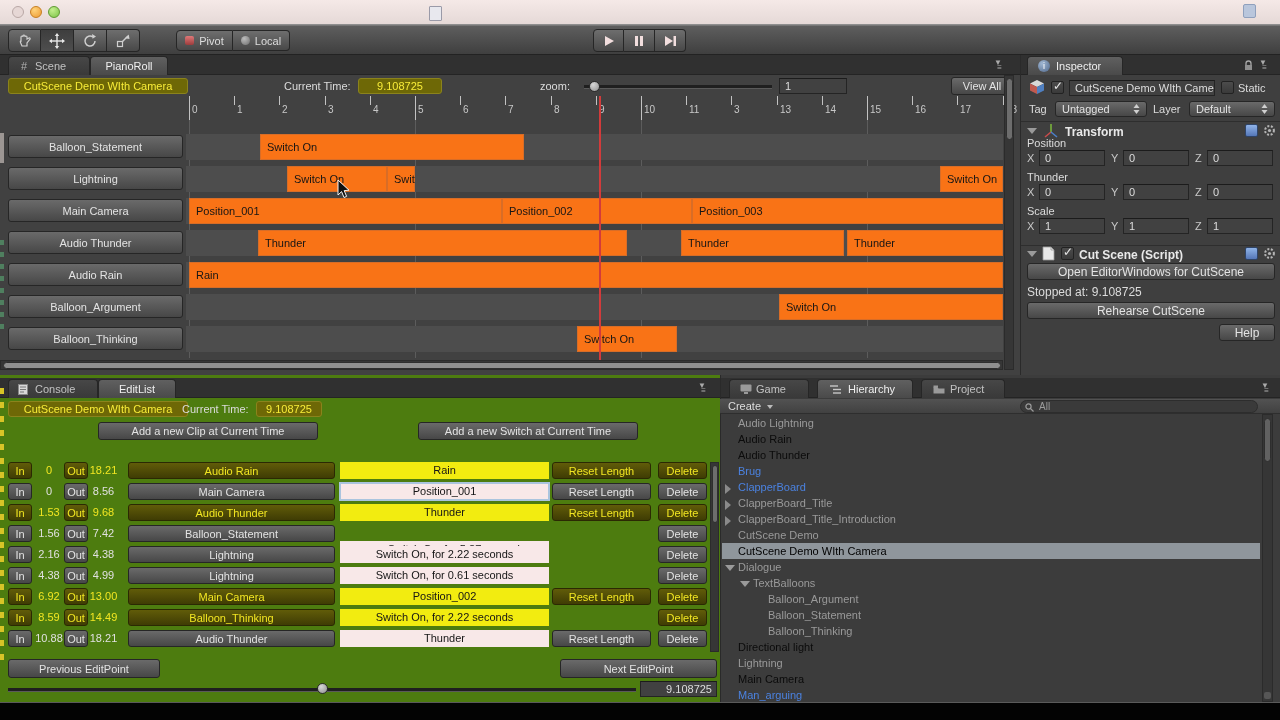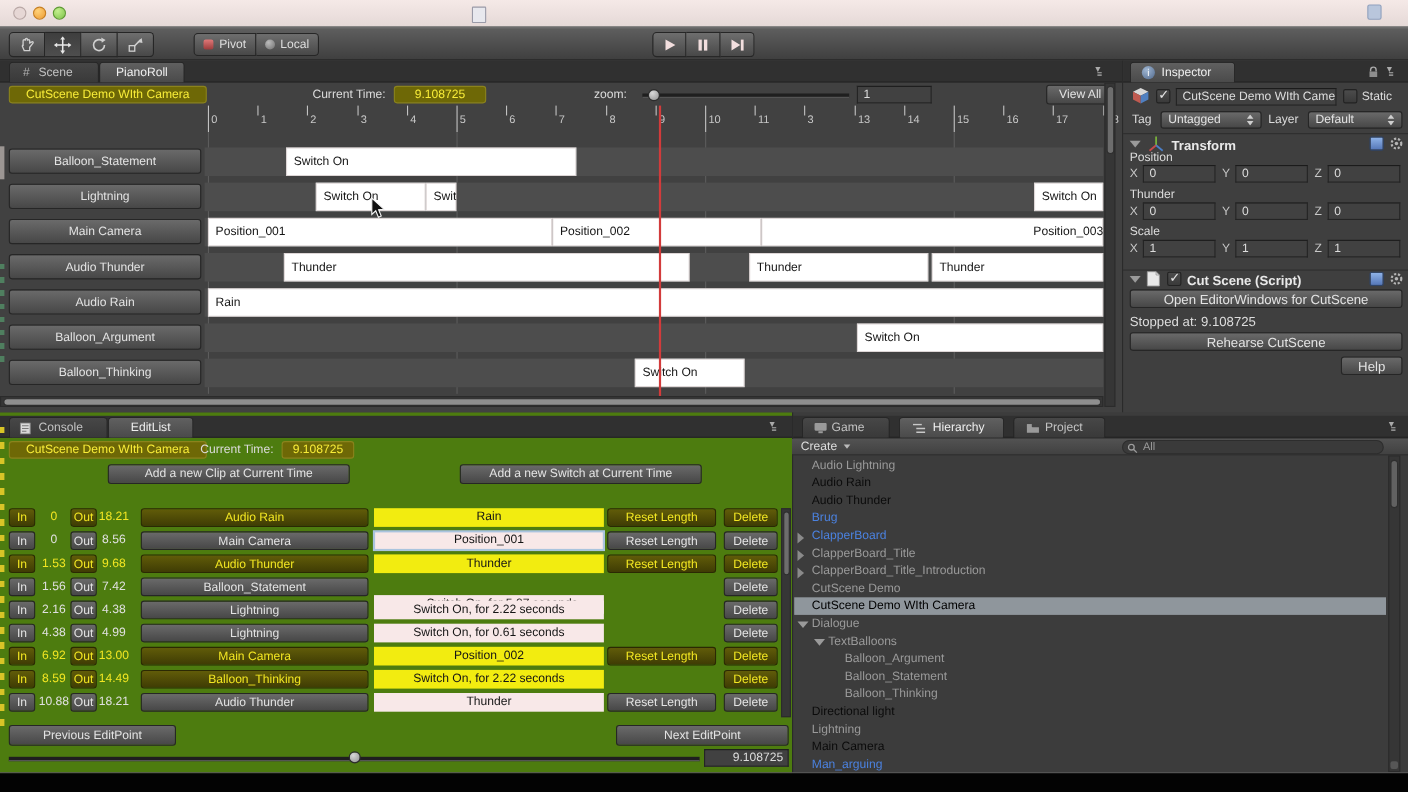--- a/index.html
+++ b/index.html
@@ -43,21 +43,21 @@
   .lbl{position:absolute;color:#dcdcdc;white-space:nowrap;}
   .field{position:absolute;background:#414141;border:1px solid #242424;border-top-color:#1b1b1b;
     box-sizing:border-box;color:#ddd;padding-left:5px;overflow:hidden;white-space:nowrap;}
 
   
   #timeline-panel{left:0;top:55px;width:1020px;height:320px;background:#414141;}
   .tick{position:absolute;width:1px;background:#c2c2c2;}
   .ticklbl{position:absolute;color:#c8c8c8;font-size:10px;}
   .gridline{position:absolute;width:1px;background:#5c5c5c;}
   .lane{position:absolute;height:26px;background:#4d4d4d;}
-  .clip{position:absolute;height:26px;line-height:26px;background:#ffffff;color:#151515;
+  .clip{position:absolute;height:26px;line-height:26px;background:#f97316;color:#151515;
     overflow:hidden;white-space:nowrap;padding-left:7px;box-sizing:border-box;box-shadow:inset 0 0 0 1px rgba(120,90,90,.25);}
   .trackbtn{position:absolute;left:8px;width:175px;height:23px;line-height:22px;}
   #playhead{position:absolute;width:2px;background:#d23b3b;}
   .sbtrack{position:absolute;background:#363636;border:1px solid #2b2b2b;box-sizing:border-box;}
   .sbthumb{position:absolute;background:#8f8f8f;border:1px solid #2e2e2e;border-radius:4px;box-sizing:border-box;}
   .slider-track{position:absolute;height:3px;background:#1f1f1f;border-bottom:1px solid #5a5a5a;}
   .slider-thumb{position:absolute;width:11px;height:11px;border-radius:50%;
     background:radial-gradient(circle at 35% 30%,#d8d8d8,#8f8f8f);border:1px solid #2c2c2c;box-sizing:border-box;}
 
   
@@ -252,21 +252,21 @@
         <div class="clip" style="left: 260px; top: 79px; width: 264px;">Switch On</div>
         <div class="lane" style="left: 186px; top: 111px; width: 817px;"></div>
         <div class="btn trackbtn" style="top: 112px;">Lightning</div>
         <div class="clip" style="left: 287px; top: 111px; width: 100px;">Switch On</div>
         <div class="clip" style="left: 387px; top: 111px; width: 28px;">Switch On</div>
         <div class="clip" style="left: 940px; top: 111px; width: 63px;">Switch On</div>
         <div class="lane" style="left: 186px; top: 143px; width: 817px;"></div>
         <div class="btn trackbtn" style="top: 144px;">Main Camera</div>
         <div class="clip" style="left: 189px; top: 143px; width: 313px;">Position_001</div>
         <div class="clip" style="left: 502px; top: 143px; width: 190px;">Position_002</div>
-        <div class="clip" style="left: 692px; top: 143px; width: 311px; text-align: right;">Position_003</div>
+        <div class="clip" style="left: 692px; top: 143px; width: 311px;">Position_003</div>
         <div class="lane" style="left: 186px; top: 175px; width: 817px;"></div>
         <div class="btn trackbtn" style="top: 176px;">Audio Thunder</div>
         <div class="clip" style="left: 258px; top: 175px; width: 369px;">Thunder</div>
         <div class="clip" style="left: 681px; top: 175px; width: 163px;">Thunder</div>
         <div class="clip" style="left: 847px; top: 175px; width: 156px;">Thunder</div>
         <div class="lane" style="left: 186px; top: 207px; width: 817px;"></div>
         <div class="btn trackbtn" style="top: 208px;">Audio Rain</div>
         <div class="clip" style="left: 189px; top: 207px; width: 814px;">Rain</div>
         <div class="lane" style="left: 186px; top: 239px; width: 817px;"></div>
         <div class="btn trackbtn" style="top: 240px;">Balloon_Argument</div>

